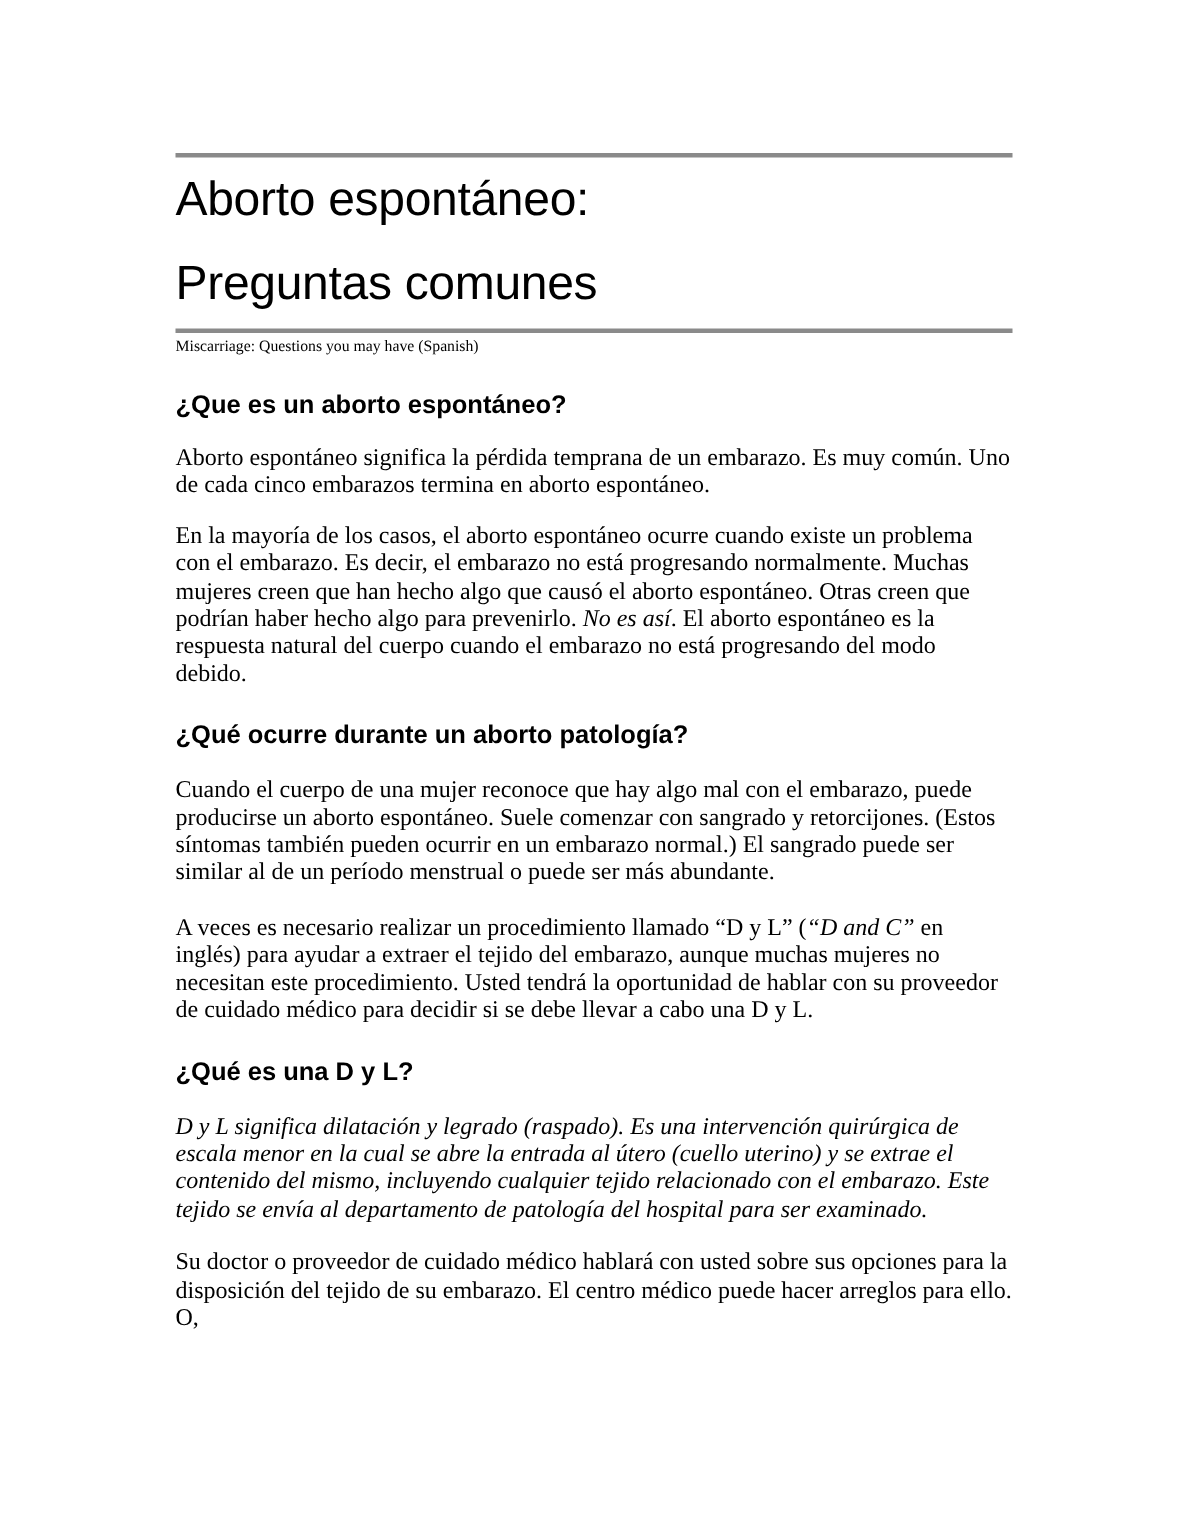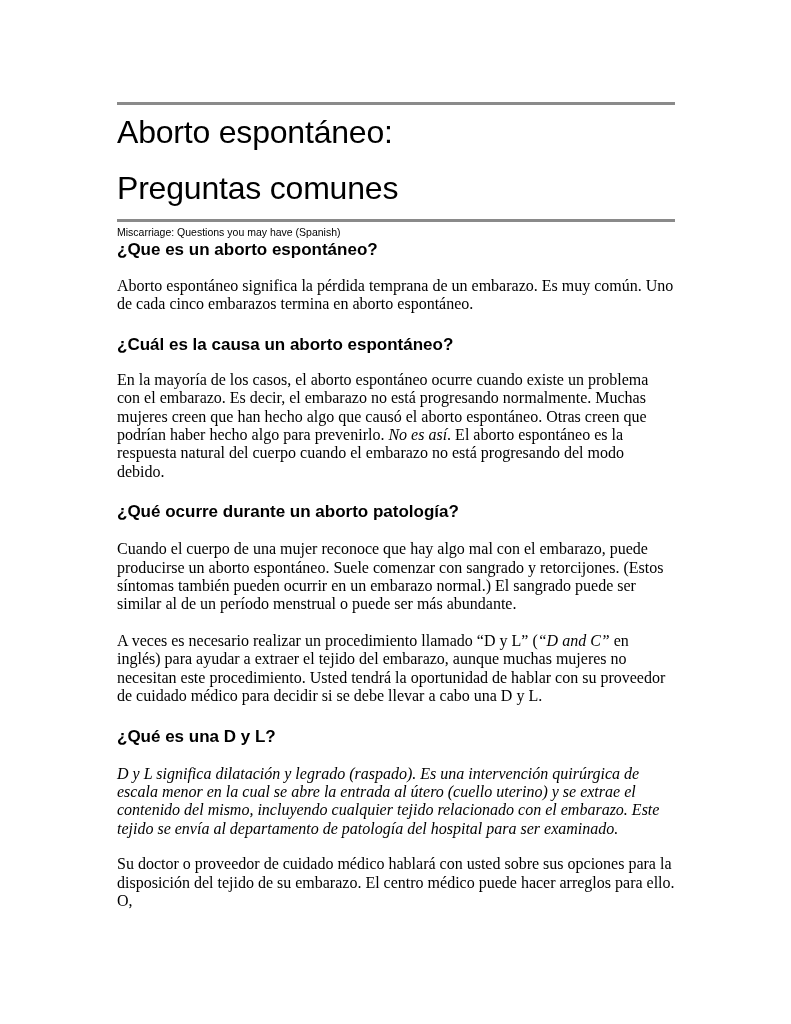--- a/index.html
+++ b/index.html
@@ -38,21 +38,21 @@
       margin-top: 7px;
     }
     .title-line2 {
       display: block;
       margin-top: 16px;
     }
     .rule-bottom {
       margin-top: 11px;
     }
     .subtitle {
-      font-family: Liberation Sans, sans-serif;
+      font-family: Liberation Serif, serif;
       font-size: 10.5px;
       line-height: 14px;
       margin-top: 3px;
       color: #000;
     }
     .section-heading {
       font-family: "Liberation Sans", sans-serif;
       font-weight: bold;
       font-size: 17px;
       line-height: 22px;
@@ -60,21 +60,21 @@
     }
     .para {
       font-family: "Liberation Serif", serif;
       font-size: 16px;
       line-height: 18.4px;
       margin: 0;
     }
     .para em {
       font-style: italic;
     }
-    #h1 { }
+    #h1 { margin-top: 20px; }
     #p1 { margin-top: 16px; }
     #h2 { margin-top: 20px; }
     #p2 { margin-top: 15px; }
     #h3 { margin-top: 20px; }
     #p3 { margin-top: 17px; }
     #p4 { margin-top: 18px; }
     #h4 { margin-top: 20px; }
     #p5 { margin-top: 17px; font-style: italic; }
     #h5 { margin-top: 20px; }
     #p6 { margin-top: 17px; }
@@ -91,21 +91,20 @@
     <span class="title-line2">Preguntas comunes</span>
   </h1>
 
   <div class="rule rule-bottom"></div>
 
   <div class="subtitle">Miscarriage: Questions you may have (Spanish)</div>
 
   <h2 class="section-heading" id="h1">¿Que es un aborto espontáneo?</h2>
   <p class="para" id="p1">Aborto espontáneo significa la pérdida temprana de un embarazo. Es muy común. Uno de cada cinco embarazos termina en aborto espontáneo.</p>
 
-  <h2 class="section-heading" id="h2">¿Cuál es la causa un aborto espontáneo?</h2>
   <p class="para" id="p2"><span>En la mayoría de los casos, el aborto espontáneo ocurre cuando existe un problema con el embarazo. Es decir, el embarazo no está progresando normalmente. Muchas mujeres creen que han hecho algo que causó el aborto espontáneo. Otras creen que podrían haber hecho algo para prevenirlo. </span><em>No es así</em><span>. El aborto espontáneo es la respuesta natural del cuerpo cuando el embarazo no está progresando del modo debido.</span></p>
 
   <h2 class="section-heading" id="h3">¿Qué ocurre durante un aborto patología?</h2>
   <p class="para" id="p3">Cuando el cuerpo de una mujer reconoce que hay algo mal con el embarazo, puede producirse un aborto espontáneo. Suele comenzar con sangrado y retorcijones. (Estos síntomas también pueden ocurrir en un embarazo normal.) El sangrado puede ser similar al de un período menstrual o puede ser más abundante.</p>
   <p class="para" id="p4"><span>A veces es necesario realizar un procedimiento llamado “D y L” (</span><em>“D and C”</em><span> en inglés) para ayudar a extraer el tejido del embarazo, aunque muchas mujeres no necesitan este procedimiento. Usted tendrá la oportunidad de hablar con su proveedor de cuidado médico para decidir si se debe llevar a cabo una D y L.</span></p>
 
   <h2 class="section-heading" id="h4">¿Qué es una D y L?</h2>
   <p class="para" id="p5">D y L significa dilatación y legrado (raspado). Es una intervención quirúrgica de escala menor en la cual se abre la entrada al útero (cuello uterino) y se extrae el contenido del mismo, incluyendo cualquier tejido relacionado con el embarazo. Este tejido se envía al departamento de patología del hospital para ser examinado.</p>
 
   <p class="para" id="p6">Su doctor o proveedor de cuidado médico hablará con usted sobre sus opciones para la disposición del tejido de su embarazo. El centro médico puede hacer arreglos para ello. O,</p>

